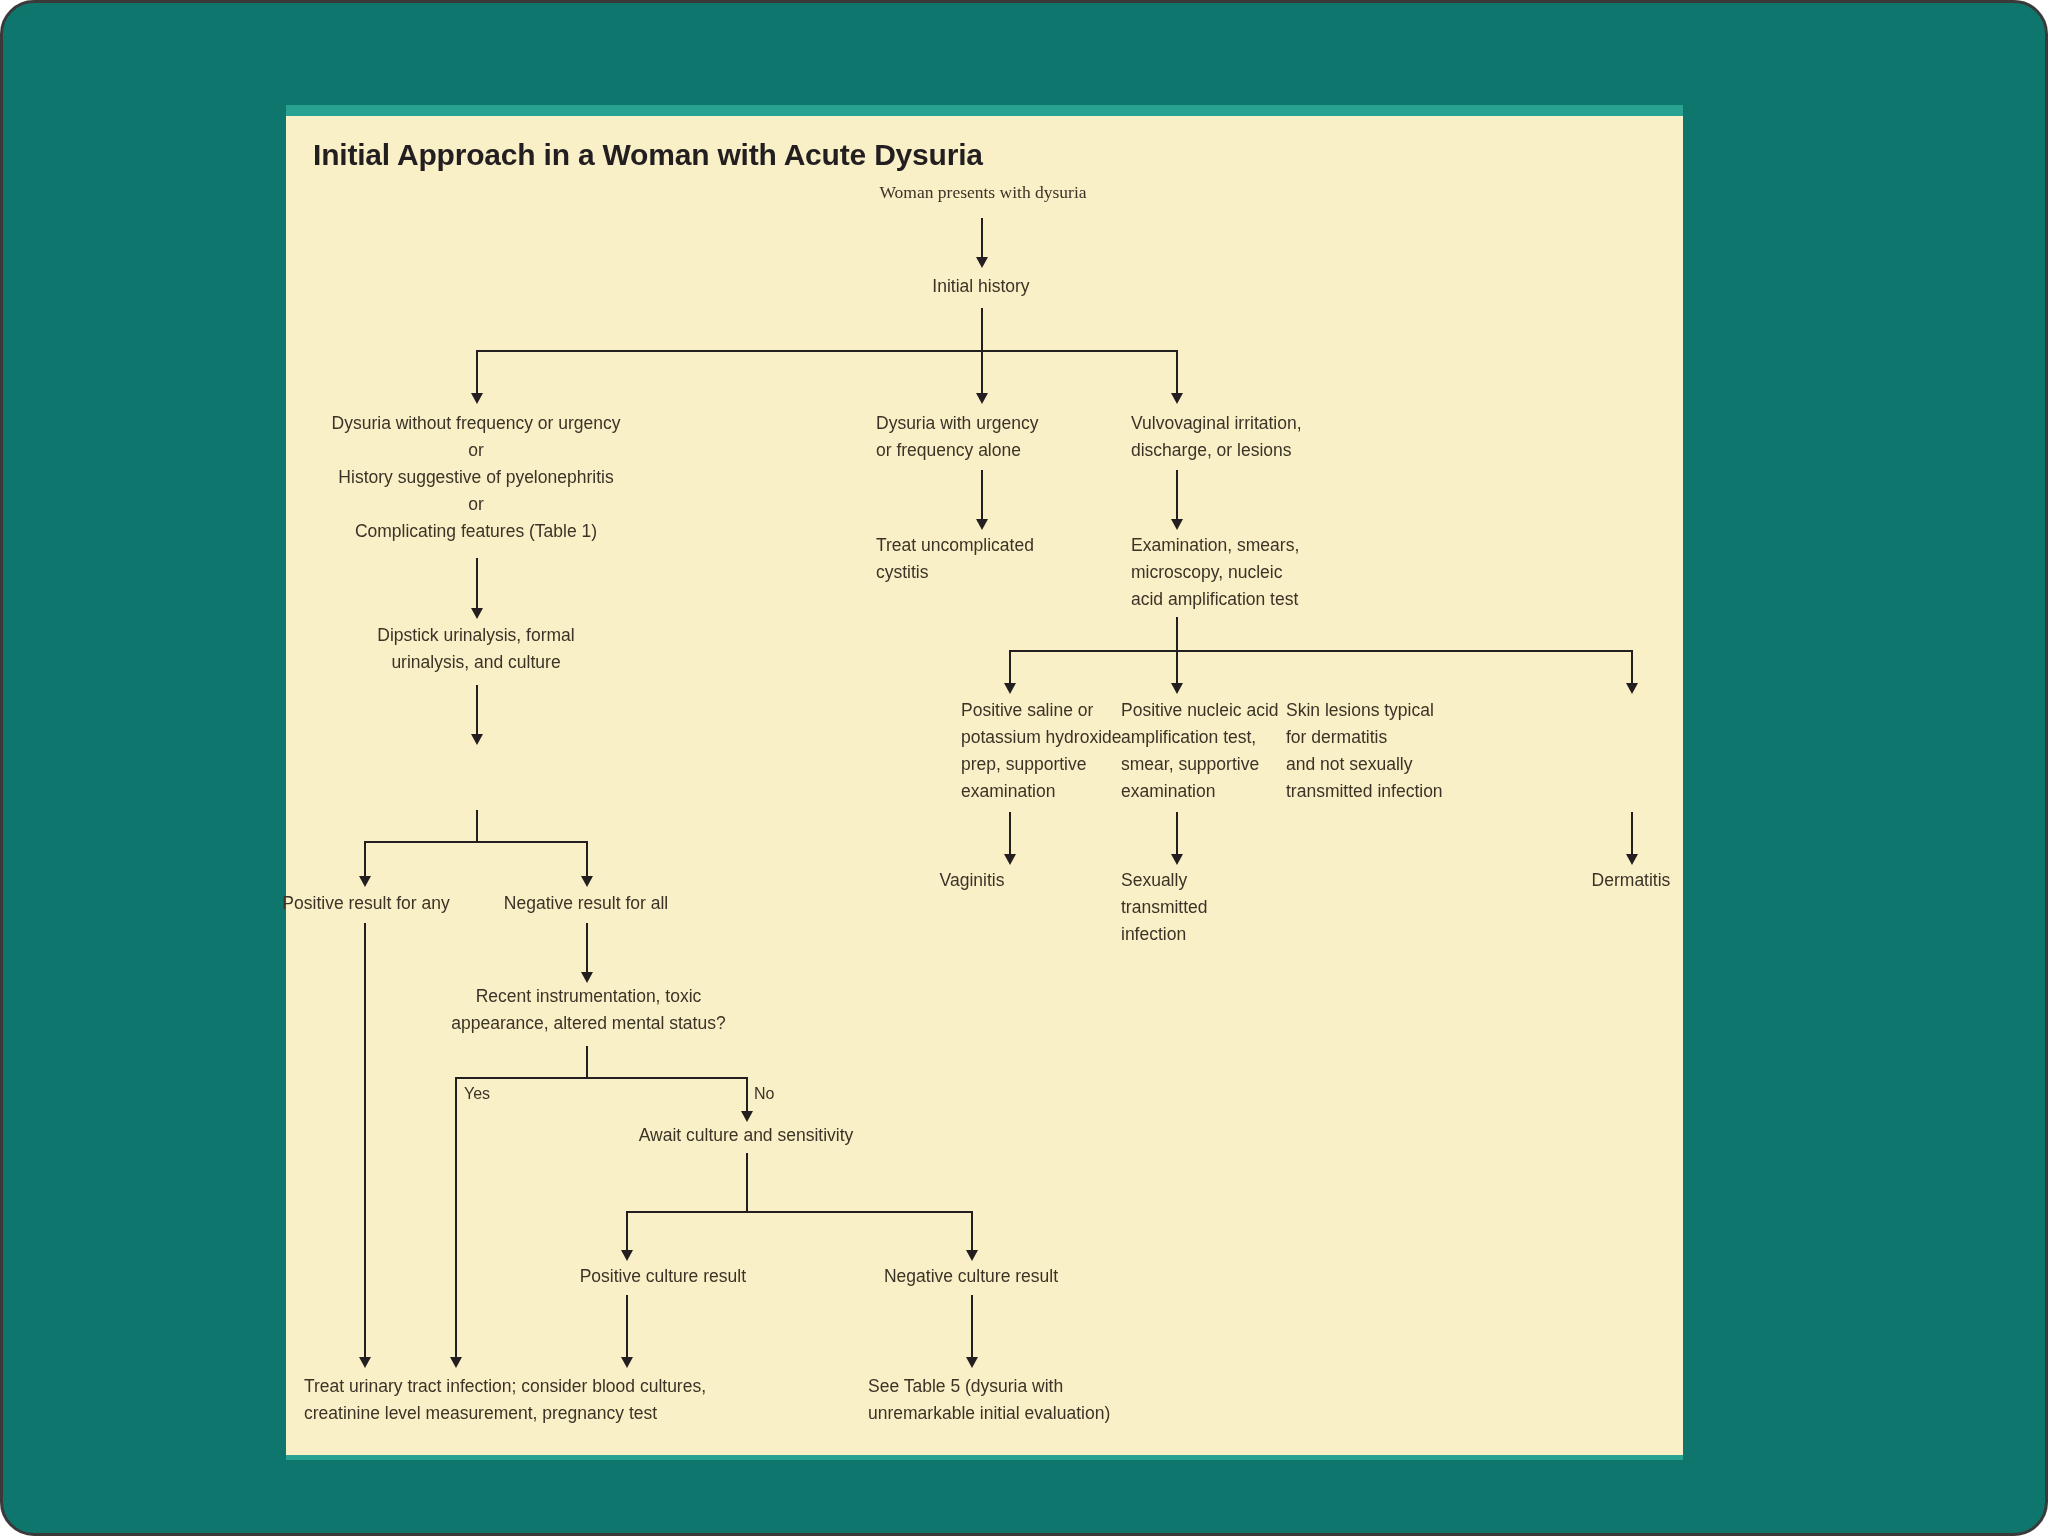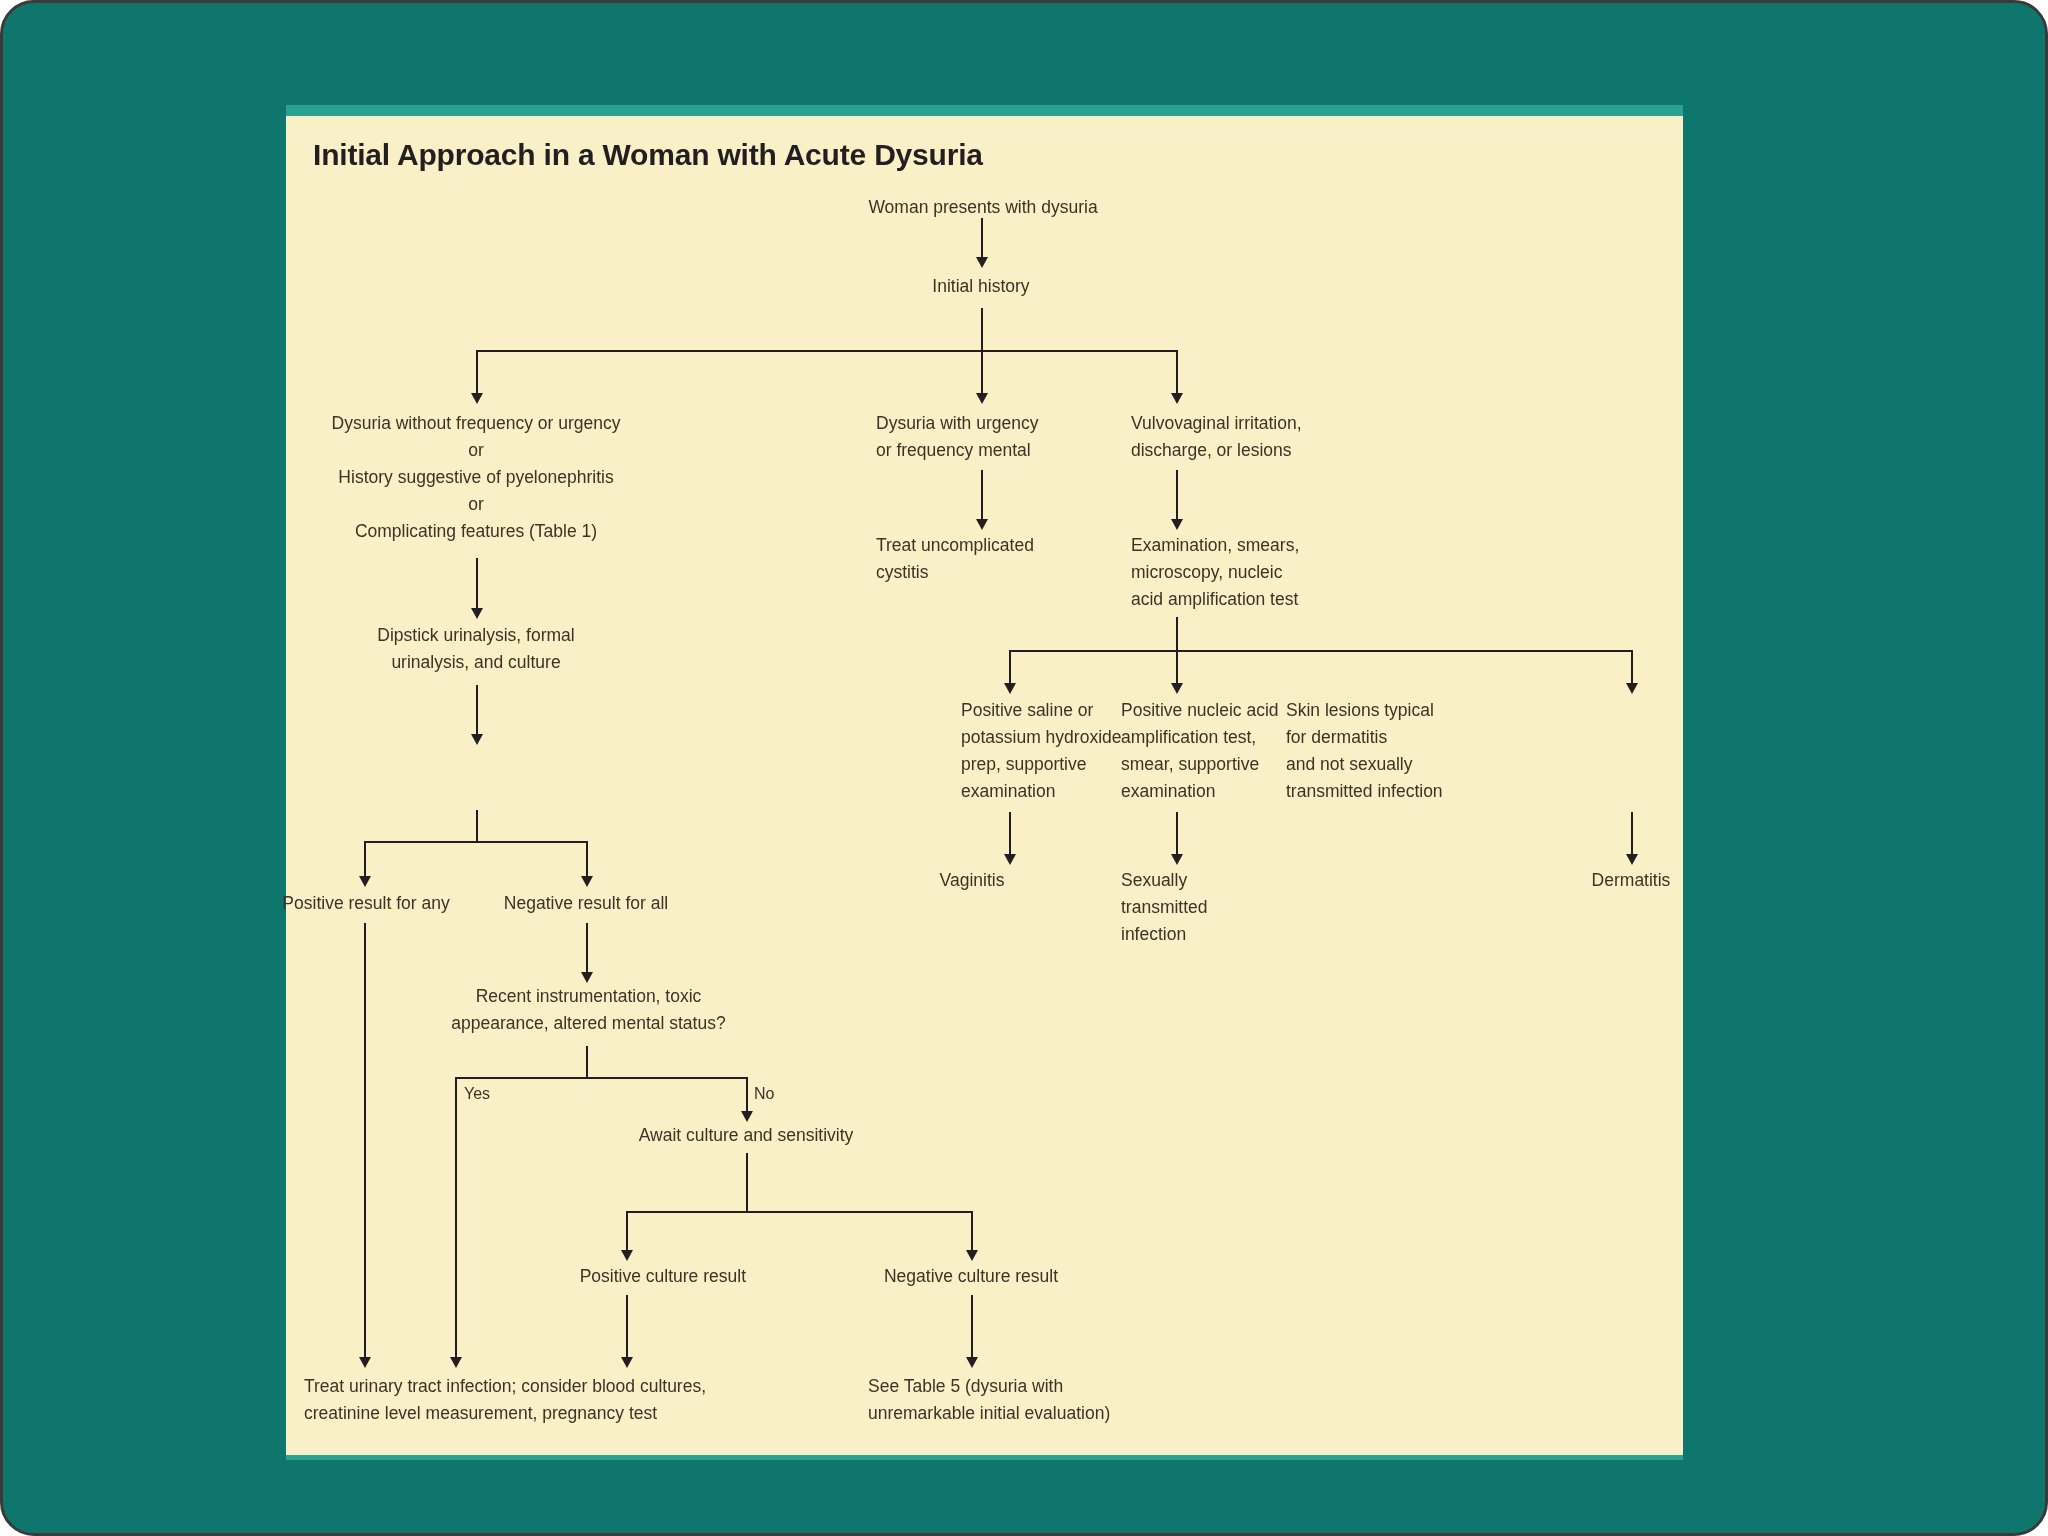--- a/index.html
+++ b/index.html
@@ -99,21 +99,21 @@
 
 <div id="slide-frame">
 
   <div id="figure-panel">
 
     <div id="panel-top-rule"></div>
     <div id="panel-bottom-rule"></div>
 
     <div id="figure-title">Initial Approach in a Woman with Acute Dysuria</div>
 
-    <div class="node c" style="left:487px; top:89px; width:420px;">Woman presents with dysuria</div>
+    <div class="node c" style="left:487px; top:74px; width:420px;font-family:Liberation Serif, serif;">Woman presents with dysuria</div>
     <div class="vline" style="left:695px; top:113px; height:42px;"></div>
     <div class="arrowhead" style="left:690px; top:152px;"></div>
 
     <div class="node c" style="left:545px; top:168px; width:300px;">Initial history</div>
 
     <div class="vline" style="left:695px; top:203px; height:44px;"></div>
 
     <div class="hline" style="left:190px; top:245px; width:700px;"></div>
 
     <div class="vline" style="left:190px; top:245px; height:46px;"></div>
@@ -128,21 +128,21 @@
     <div class="node c" style="left:20px; top:305px; width:340px;">Dysuria without frequency or urgency
 or
 History suggestive of pyelonephritis
 or
 Complicating features (Table 1)</div>
 
     <div class="vline" style="left:190px; top:453px; height:53px;"></div>
     <div class="arrowhead" style="left:185px; top:503px;"></div>
 
     <div class="node l" style="left:590px; top:305px; width:260px;">Dysuria with urgency
-or frequency mental</div>
+or frequency alone</div>
 
     <div class="vline" style="left:695px; top:365px; height:52px;"></div>
     <div class="arrowhead" style="left:690px; top:414px;"></div>
 
     <div class="node l" style="left:845px; top:305px; width:300px;">Vulvovaginal irritation,
 discharge, or lesions</div>
 
     <div class="node l" style="left:590px; top:427px; width:260px;">Treat uncomplicated
 cystitis</div>
 

